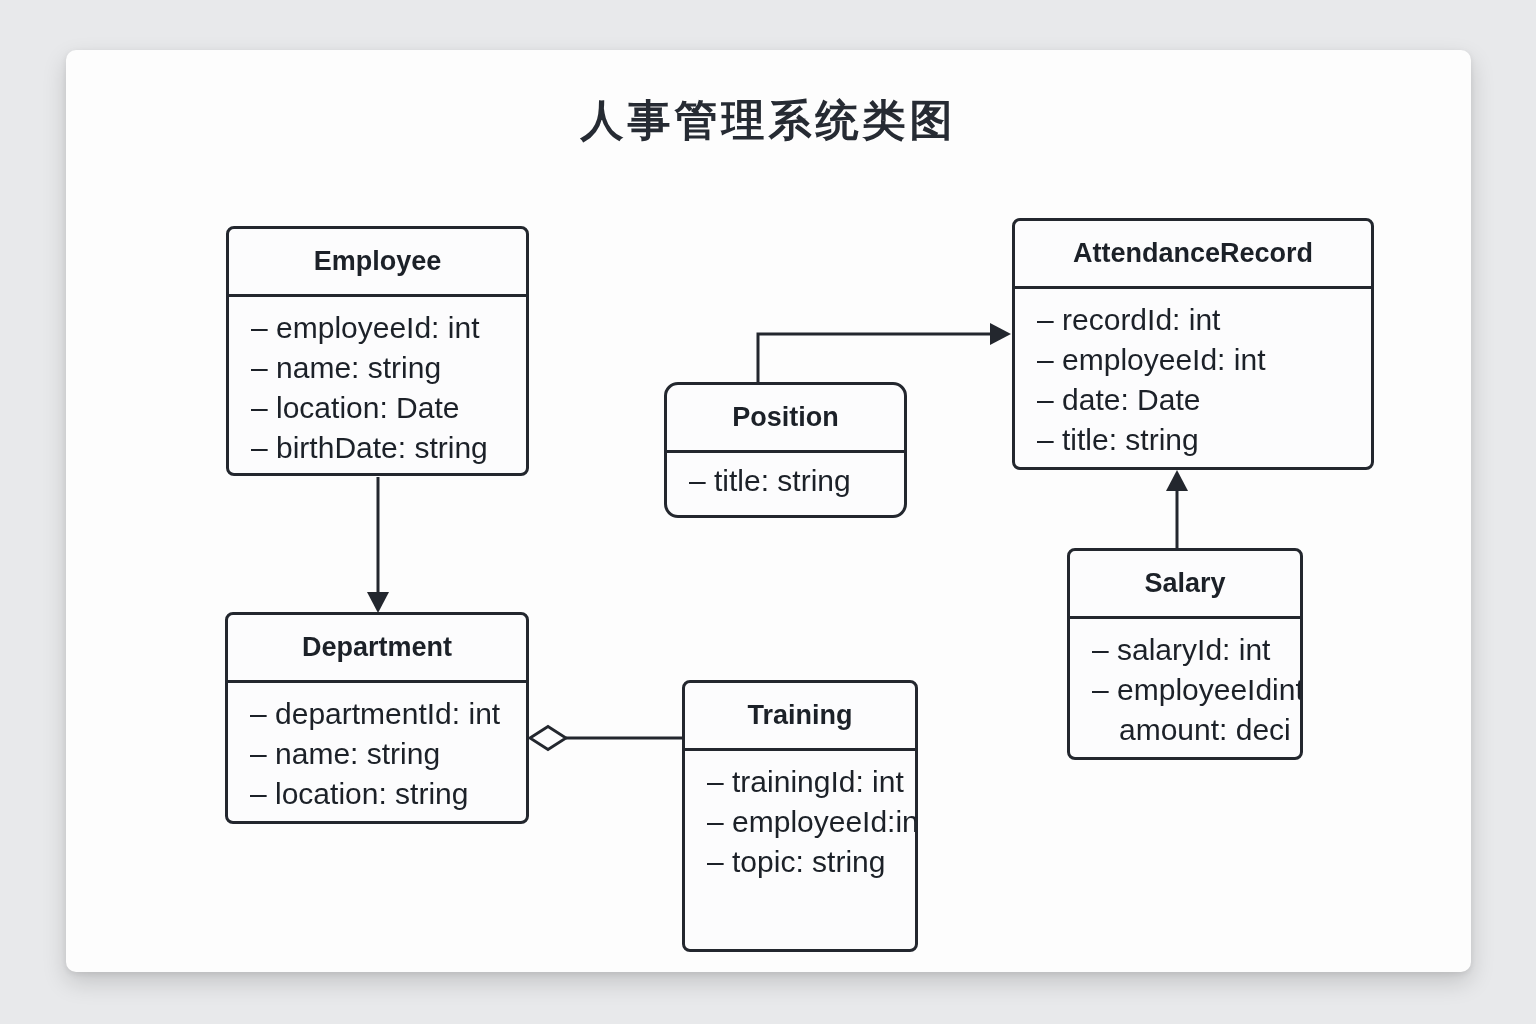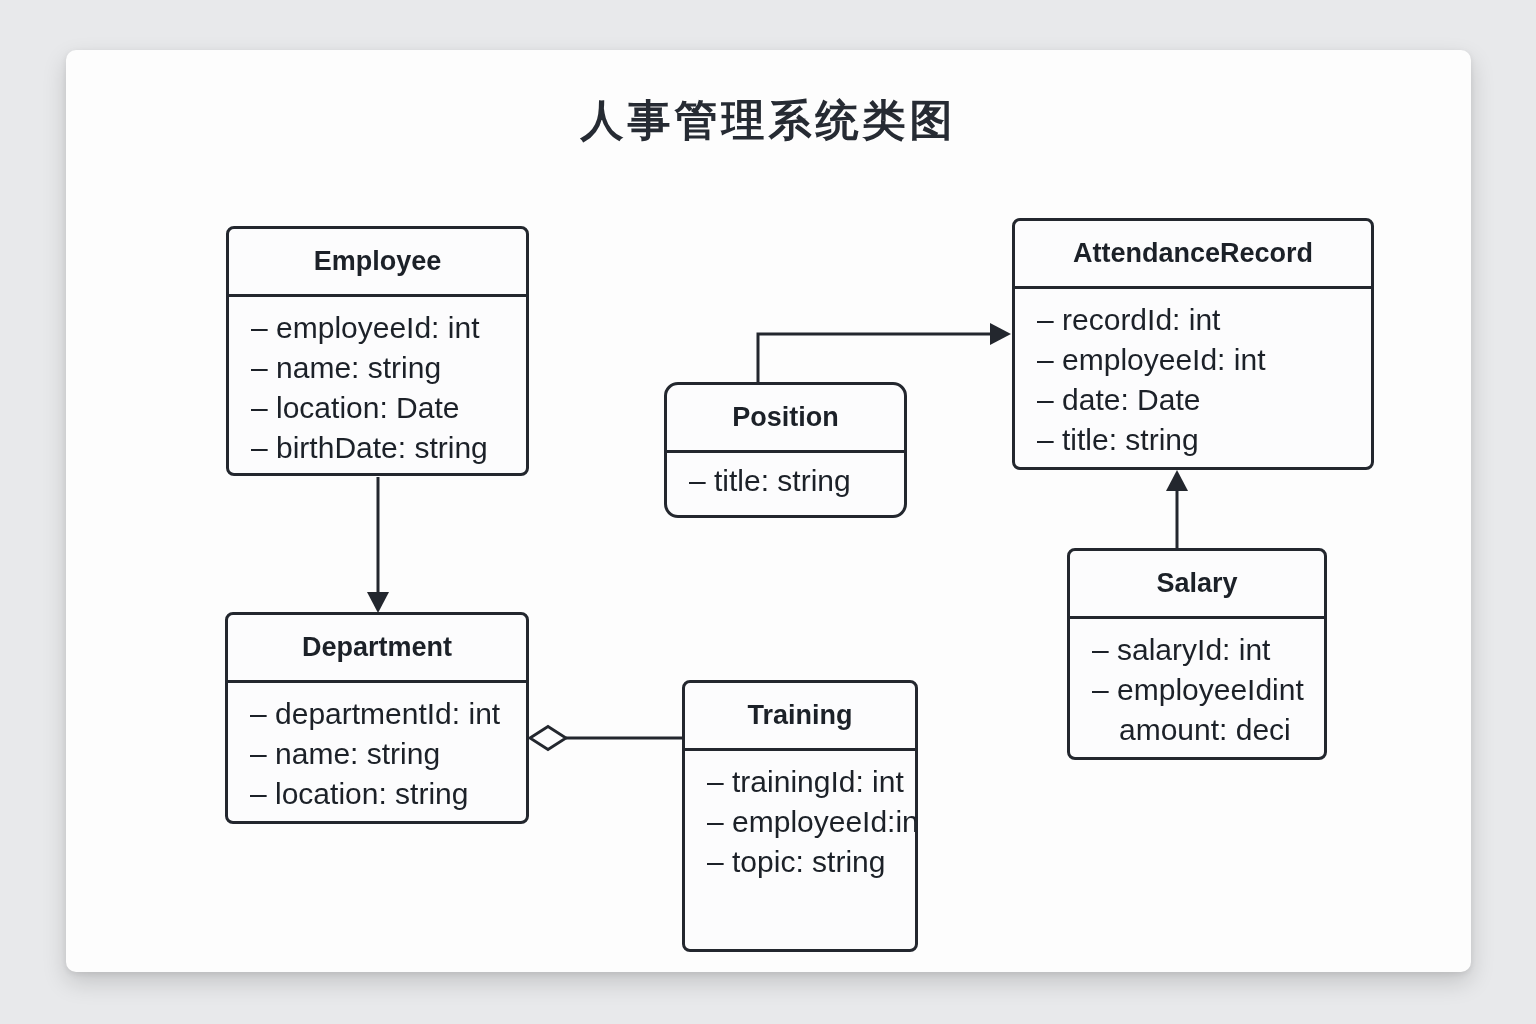--- a/index.html
+++ b/index.html
@@ -55,21 +55,21 @@
     line-height: 40px;
     white-space: nowrap;
   }
   .class-box .attr.indent { padding-left: 27px; }
 
   .box-employee   { left: 226px;  top: 226px; width: 303px; height: 250px; }
   .box-attendance { left: 1012px; top: 218px; width: 362px; height: 252px; }
   .box-position   { left: 664px;  top: 382px; width: 243px; height: 136px; border-radius: 14px; }
   .box-department { left: 225px;  top: 612px; width: 304px; height: 212px; }
   .box-training   { left: 682px;  top: 680px; width: 236px; height: 272px; }
-  .box-salary     { left: 1067px; top: 548px; width: 260px; height: 212px; }
+  .box-salary     { left: 1067px; top: 548px; width: 236px; height: 212px; }
   .box-position .class-attrs { padding-top: 8px; }
 
   .connector-layer {
     position: absolute;
     left: 0; top: 0;
     width: 1536px; height: 1024px;
     pointer-events: none;
   }
 </style>
 </head>

